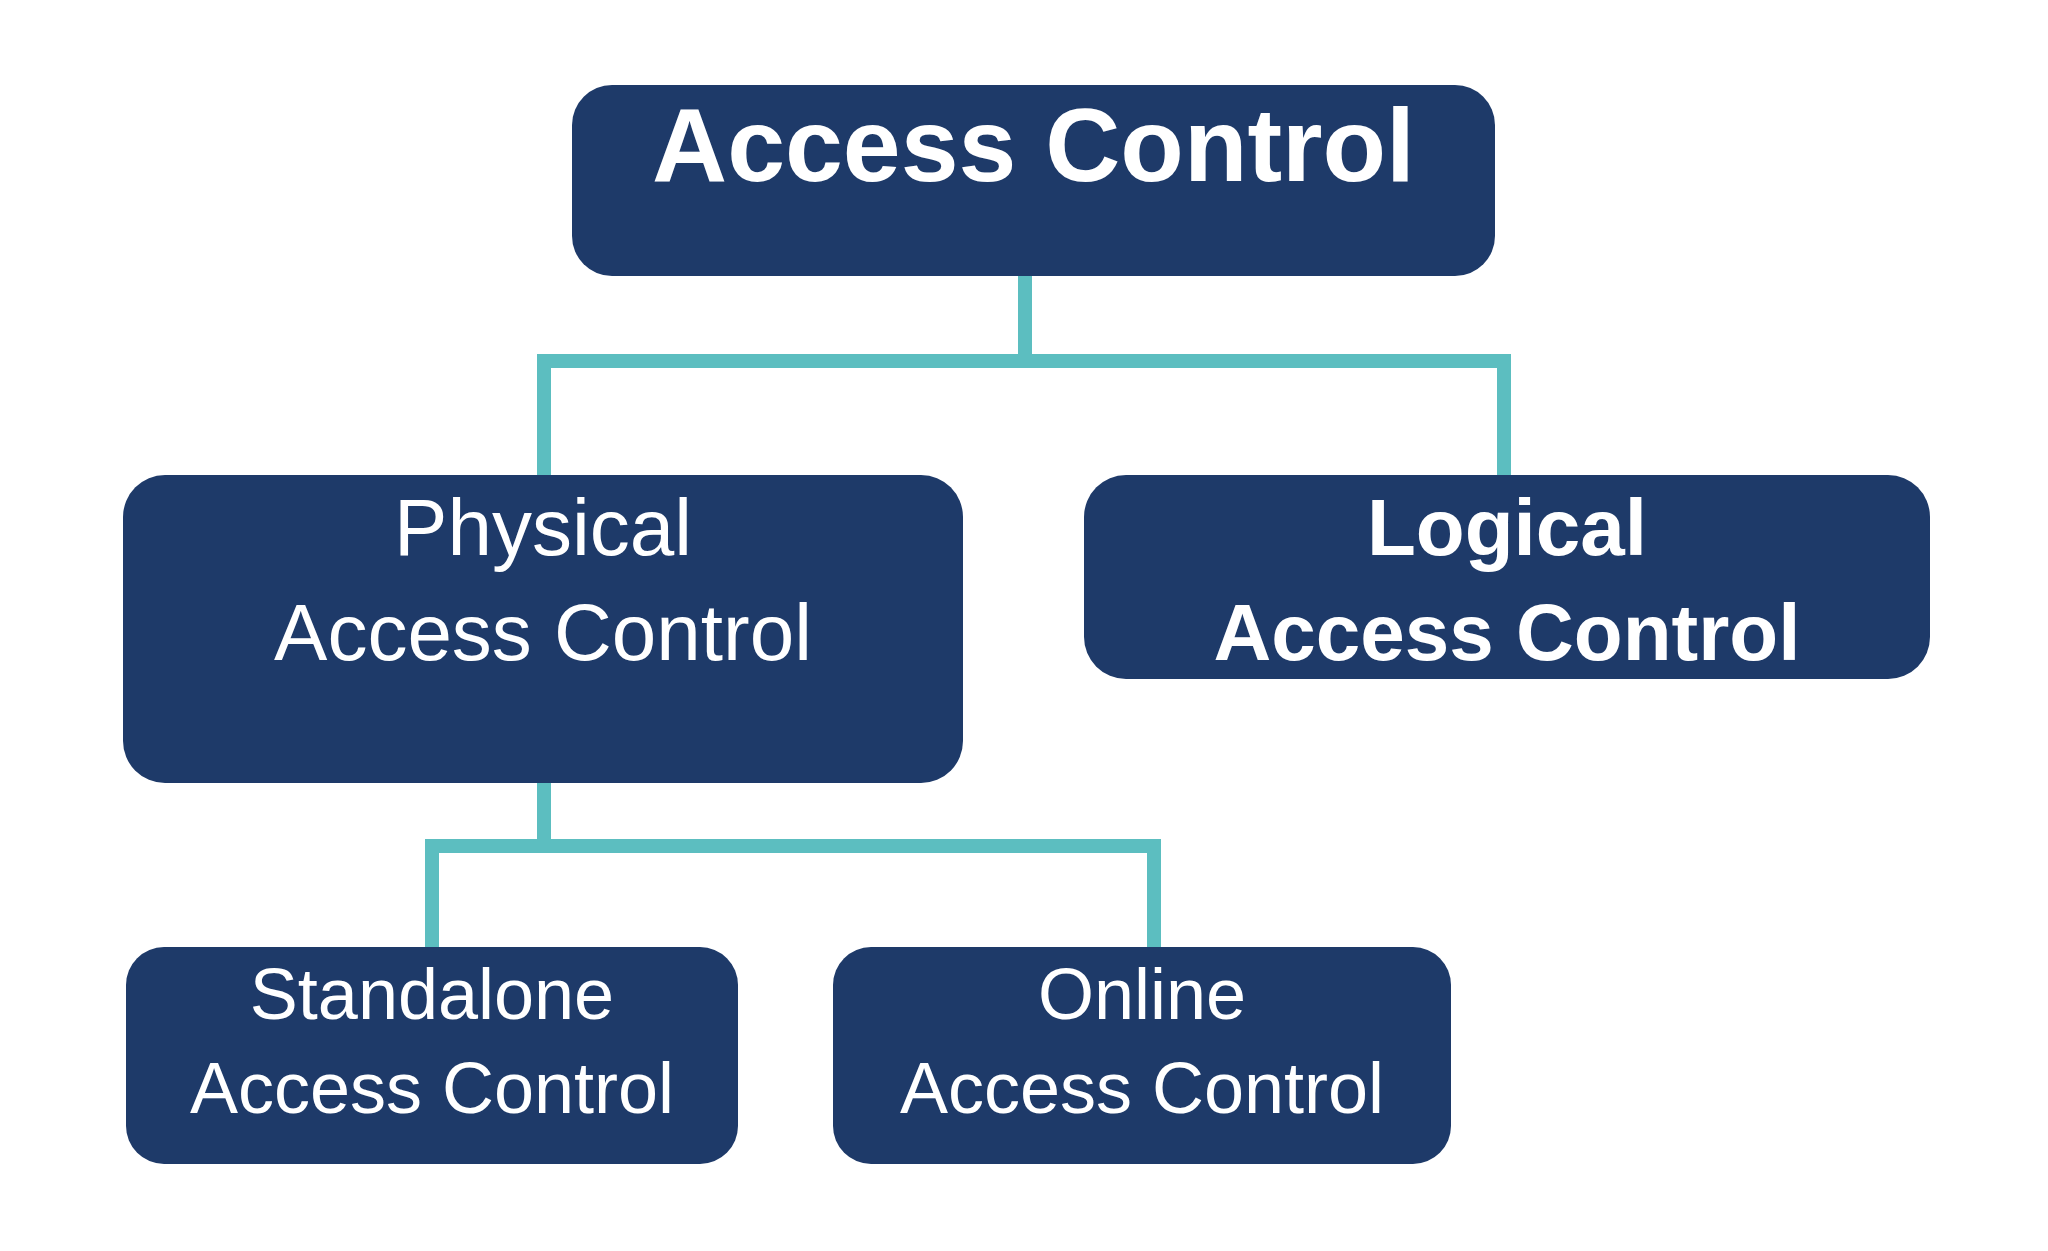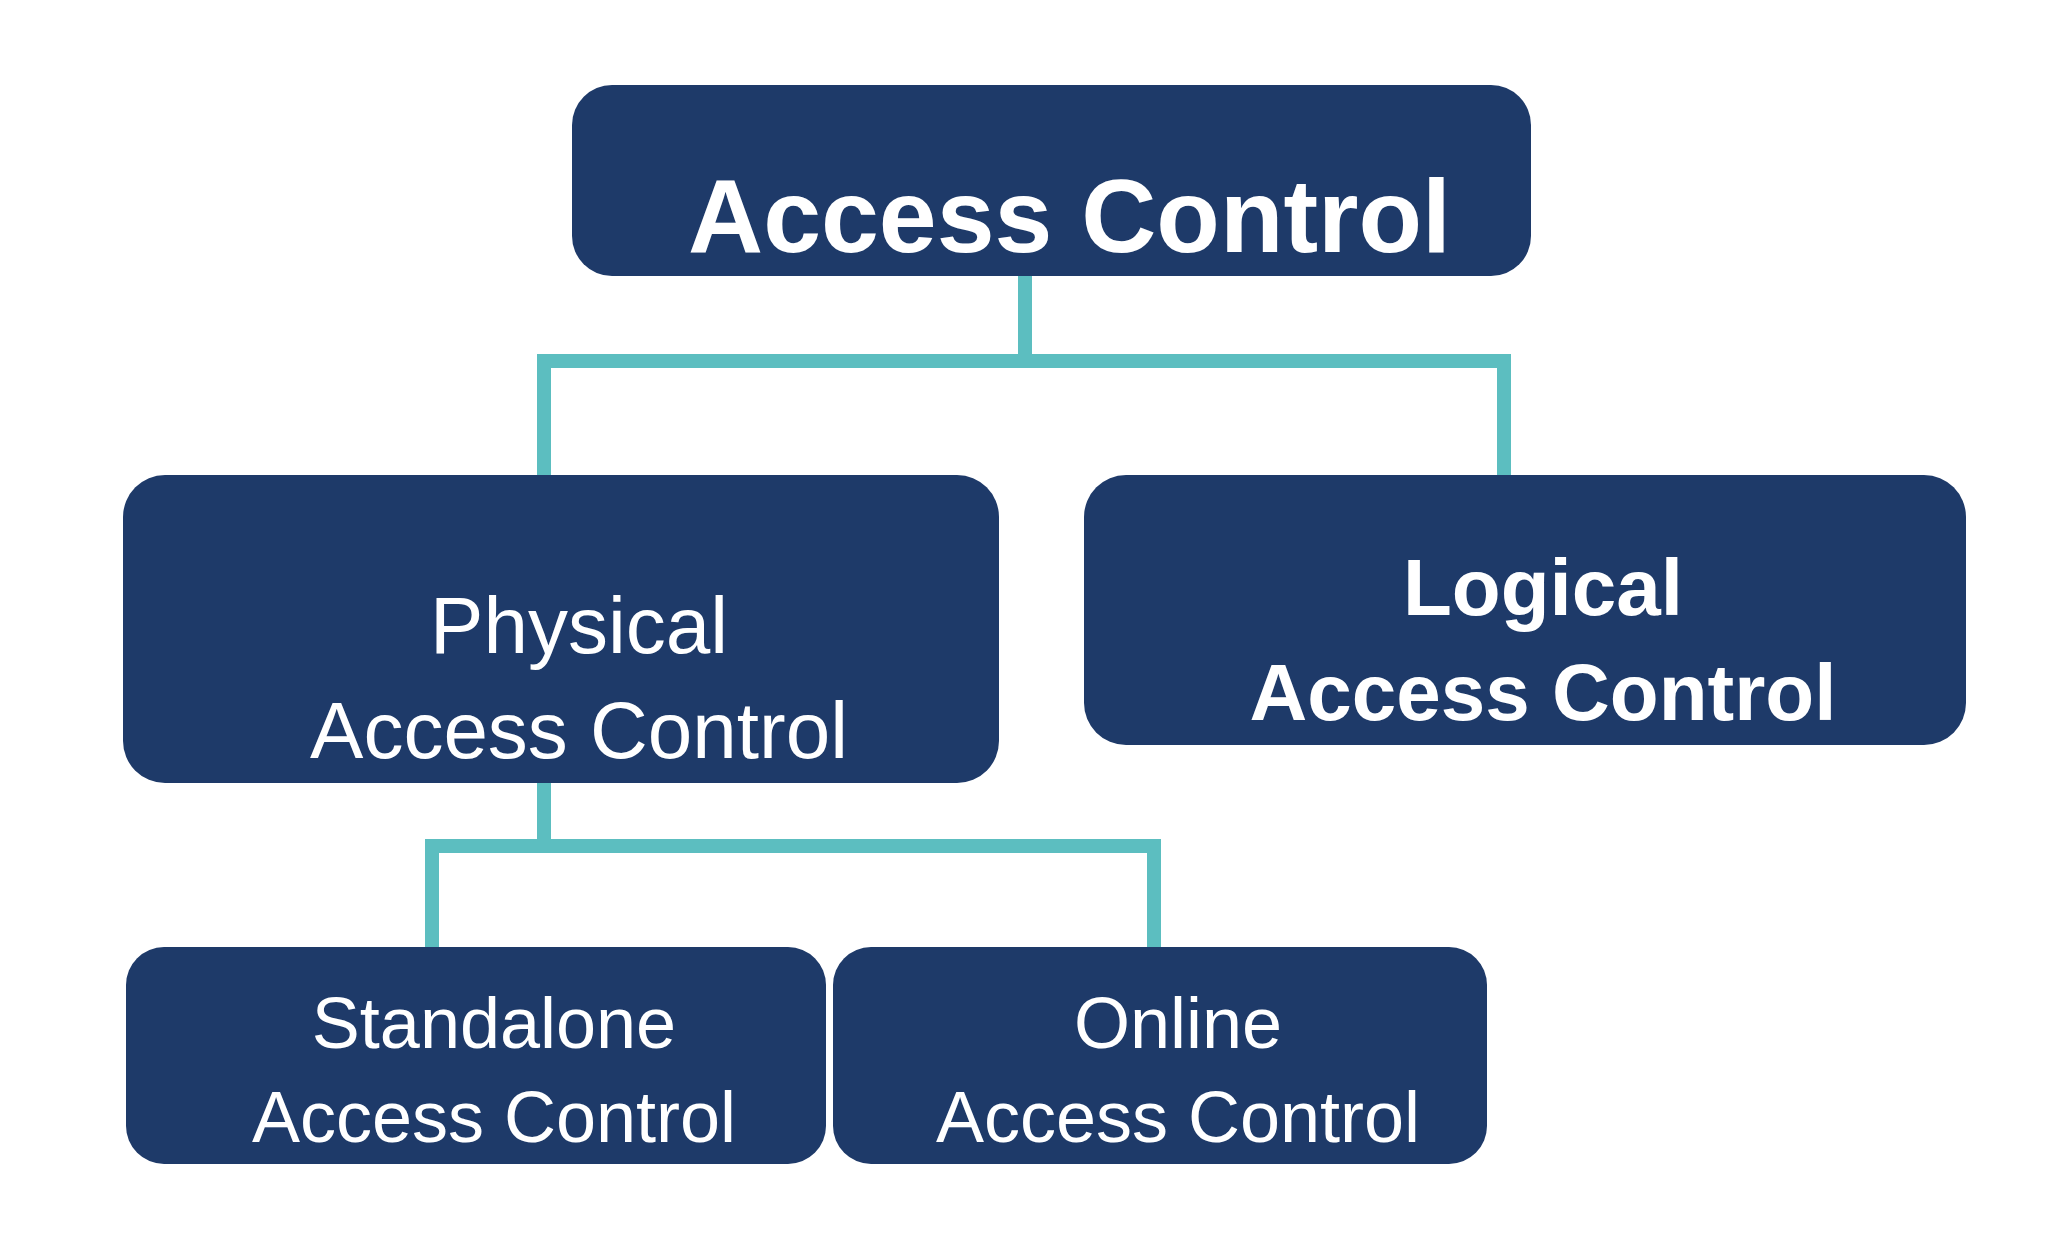--- a/index.html
+++ b/index.html
@@ -16,42 +16,41 @@
     font-family: "Liberation Sans", "DejaVu Sans", sans-serif;
   }
   .node {
     position: absolute;
     background: var(--node-bg, #1e3a69);
     color: var(--node-text, #ffffff);
     border-radius: 42px;
     display: flex;
     flex-direction: column;
     align-items: center;
-    justify-content: flex-end;
+    justify-content: flex-start;
     text-align: center;
     z-index: 2;
-    padding-left: 36px;
   }
   .node span { display: block; white-space: nowrap; }
 
   .node--root {
     left: 572px; top: 85px; width: 923px; height: 191px;
     font-size: 104px; font-weight: 700; line-height: 120px;
     border-radius: 40px;
   }
   .node--physical {
     left: 123px; top: 475px; width: 840px; height: 308px;
     font-size: 80px; font-weight: 400; line-height: 105px;
   }
   .node--logical {
-    left: 1084px; top: 475px; width: 846px; height: 270px;
+    left: 1084px; top: 475px; width: 846px; height: 204px;
     font-size: 80px; font-weight: 700; line-height: 105px;
   }
   .node--standalone {
-    left: 126px; top: 947px; width: 664px; height: 217px;
+    left: 126px; top: 947px; width: 612px; height: 217px;
     font-size: 72px; font-weight: 400; line-height: 94px;
     border-radius: 38px;
   }
   .node--online {
     left: 833px; top: 947px; width: 618px; height: 217px;
     font-size: 72px; font-weight: 400; line-height: 94px;
     border-radius: 38px;
   }
 
   .conn {

